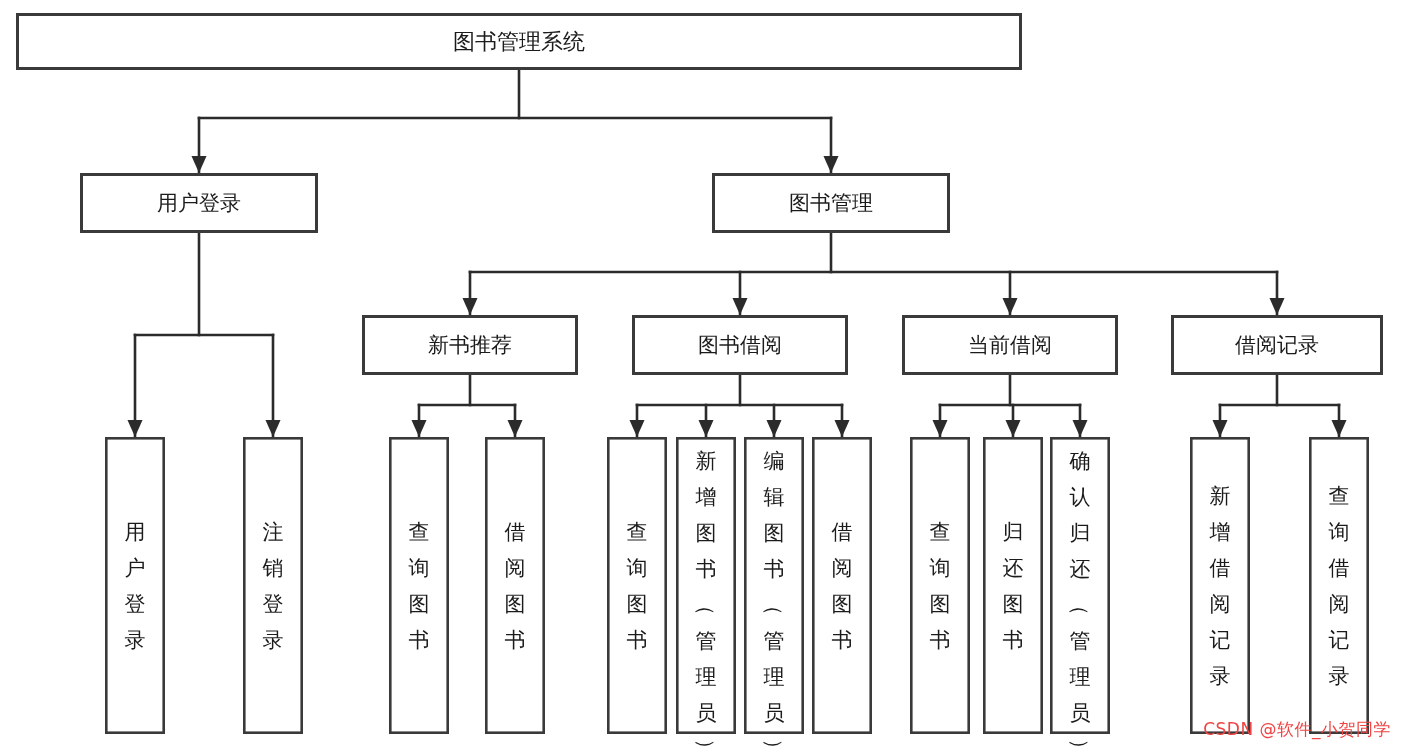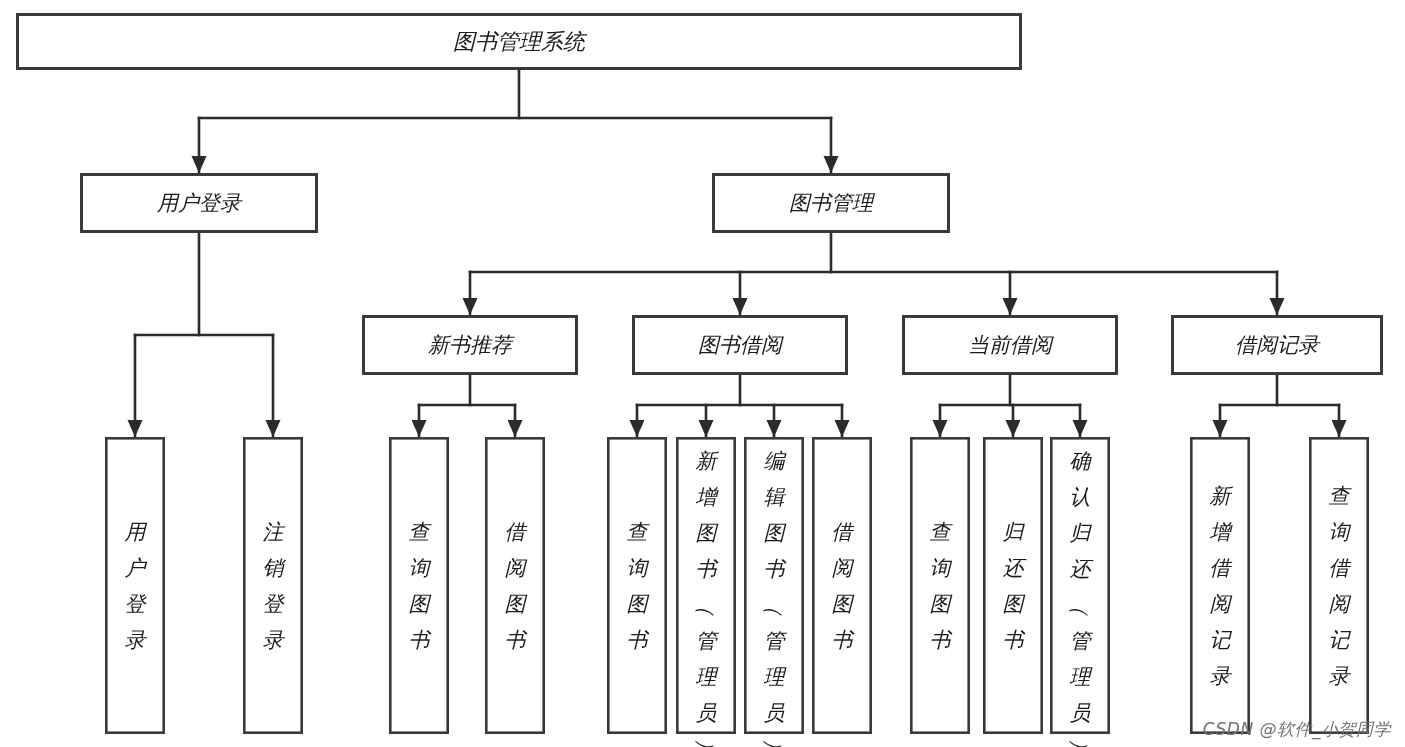--- a/index.html
+++ b/index.html
@@ -10,21 +10,20 @@
   }
   body {
     font-family: "DejaVu Sans", "Liberation Sans", sans-serif;
   }
   #canvas {
     position: relative;
     width: 1405px;
     height: 747px;
     background: #ffffff;
     overflow: hidden;
-    font-style: italic;
   }
   svg#diagram {
     position: absolute;
     left: 0;
     top: 0;
     width: 1405px;
     height: 747px;
     display: block;
   }
   .node-rect {
@@ -62,21 +61,21 @@
     font-family: "DejaVu Sans", "Liberation Sans", sans-serif;
     font-size: 21px;
     text-anchor: middle;
   }
   .watermark {
     position: absolute;
     right: 14px;
     bottom: 6px;
     font-family: "DejaVu Sans", "Liberation Sans", sans-serif;
     font-size: 17px;
-    color: #737373;
+    color: #ef4444;
     white-space: nowrap;
     letter-spacing: 0.5px;
     user-select: none;
   }
 </style>
 </head>
 <body>
 
 <div id="canvas">
 

